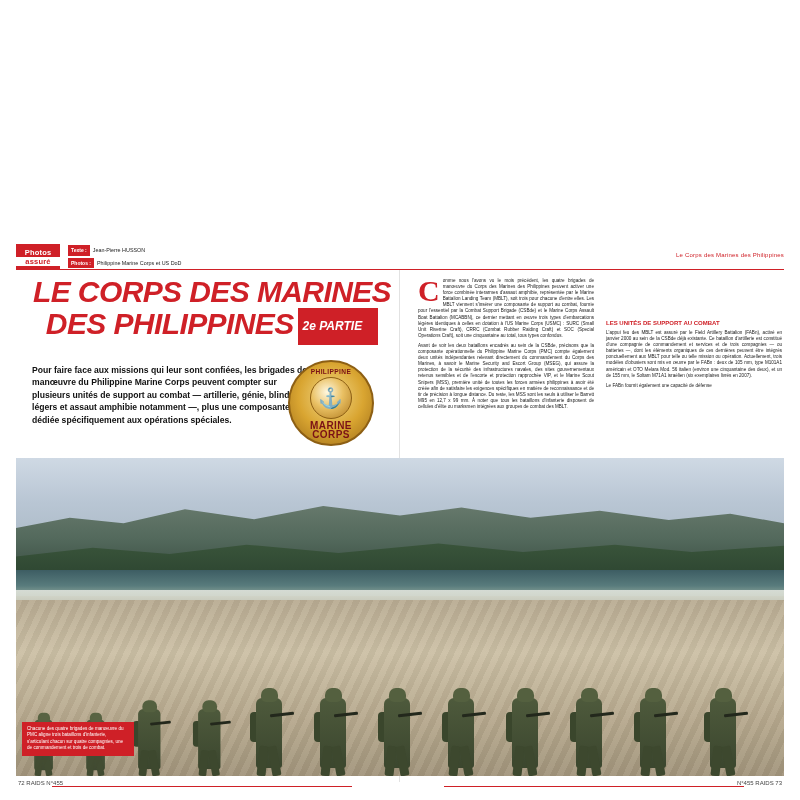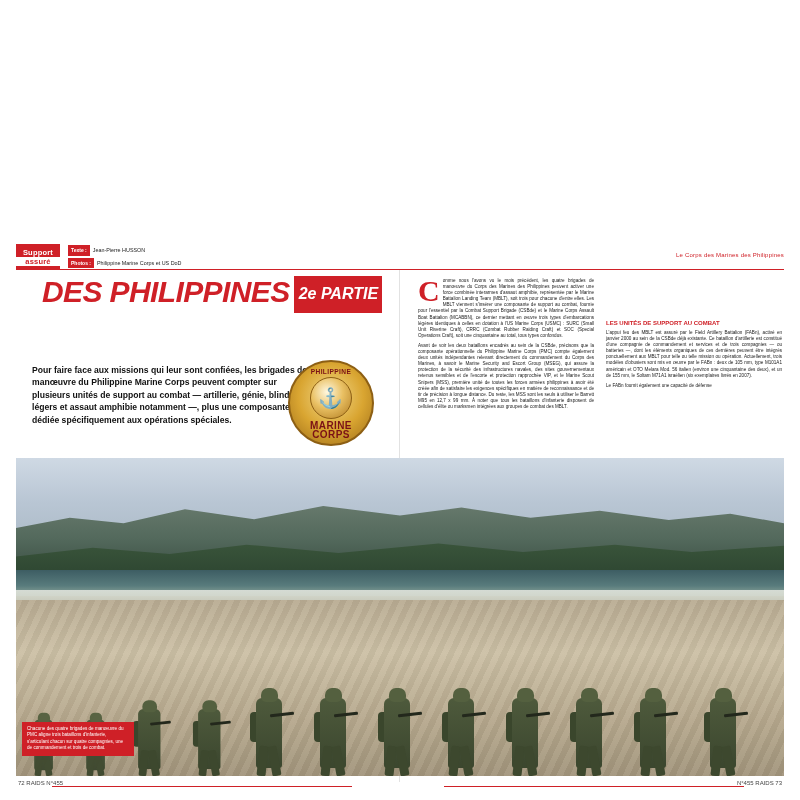--- a/index.html
+++ b/index.html
@@ -30,21 +30,21 @@
   
   .title{
     position:absolute;left:22px;top:156px;width:380px;
     color:#cf2027;font-weight:bold;font-style:italic;
     font-size:30px;line-height:32px;letter-spacing:-0.6px;
     text-align:center;
   }
   .title .l2{text-align:center;}
   .part-badge{
     display:inline-block;background:#cf2027;color:#fff;font-style:italic;
-    font-size:16px;padding:2px 4px 3px 5px;vertical-align:middle;margin-left:4px;
+    font-size:12px;padding:2px 16px 3px 5px;vertical-align:middle;margin-left:4px;
     letter-spacing:0px;
   }
   .chapo{
     position:absolute;left:32px;top:244px;width:280px;
     font-size:8.6px;line-height:12.4px;color:#111;font-weight:bold;
   }
   
   .emblem{
     position:absolute;left:288px;top:240px;width:86px;height:86px;border-radius:50%;
     background:radial-gradient(circle at 50% 42%, #f2d98b 0%, #d9a531 52%, #9c6b17 100%);
@@ -138,38 +138,39 @@
   .fr-r{right:56px;width:300px;}
   .gutter{position:absolute;left:399px;top:150px;width:1px;height:512px;background:#e2e2e2;}
 </style>
 </head>
 <body>
 
 <div class="spread">
 
   <div class="hdr">
     <div class="cat-box">
-      <span>Support</span>
+      <span>Photos</span>
       <span class="cat-sub">assuré</span>
     </div>
     <div class="credits">
       <div>
         <span class="credit-tag">Texte :</span><span>Jean-Pierre HUSSON</span>
       </div>
       <div style="margin-top:2px;">
         <span class="credit-tag">Photos :</span><span>Philippine Marine Corps et US DoD</span>
       </div>
     </div>
     <div class="run-head">Le Corps des Marines des Philippines</div>
     <div class="rule"></div>
   </div>
 
   <div class="gutter"></div>
 
   <div class="title">
+    <div>LE CORPS DES MARINES</div>
     <div class="l2">
       <span>DES PHILIPPINES</span><span class="part-badge">2e PARTIE</span>
     </div>
   </div>
 
   <div class="chapo">Pour faire face aux missions qui leur sont confiées, les brigades de manœuvre du Philippine Marine Corps peuvent compter sur plusieurs unités de support au combat — artillerie, génie, blindés légers et assaut amphibie notamment —, plus une composante dédiée spécifiquement aux opérations spéciales.</div>
 
   <div class="emblem">
     <div class="ring-top">PHILIPPINE</div>
     <div class="core">

